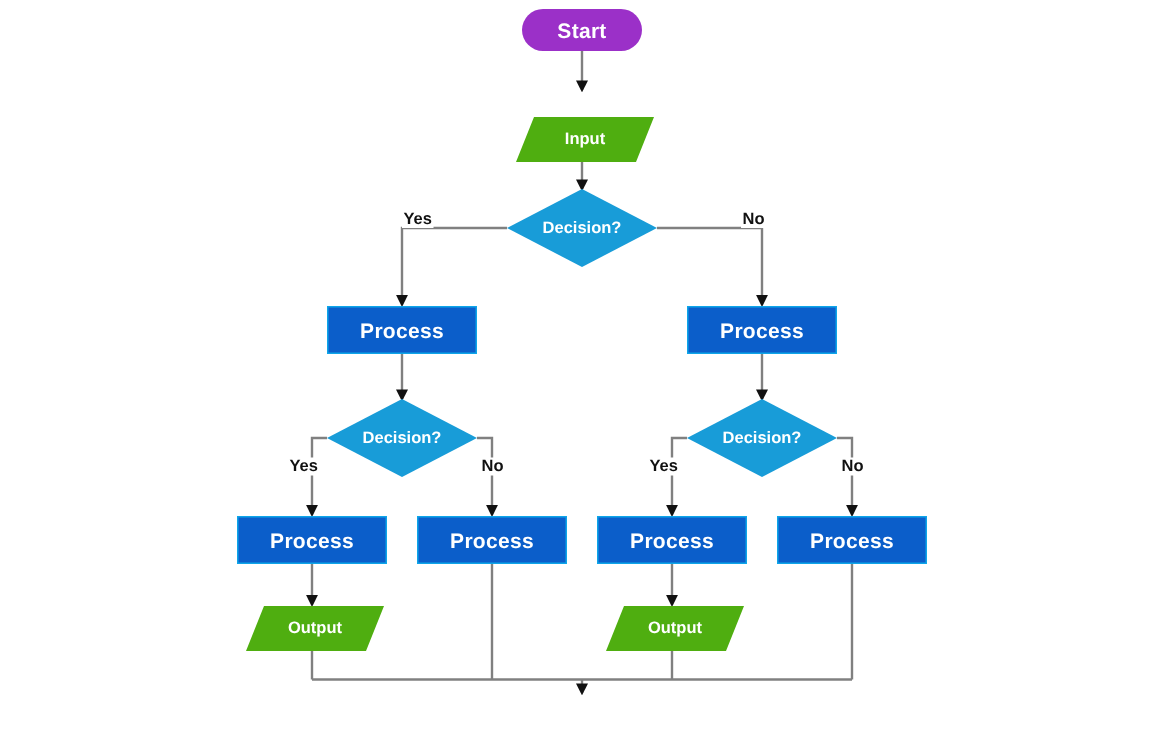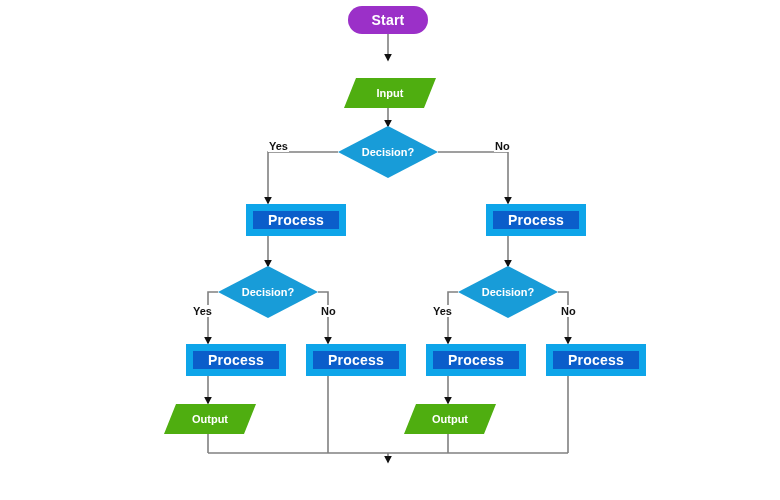--- a/index.html
+++ b/index.html
@@ -31,22 +31,21 @@
     font-weight: bold;
     font-size: 14px;
     letter-spacing: 0.2px;
     box-sizing: border-box;
     z-index: 2;
   }
   .node-terminator {
     border-radius: 999px;
   }
   .node-process {
-    border: 7px solid #0ea5e9;
-    margin-left: 28px;
+    border: 1px solid #0ea5e9;
   }
   .shape-wrap {
     position: absolute;
     z-index: 2;
   }
   .shape-wrap svg {
     position: absolute;
     left: 0;
     top: 0;
   }

